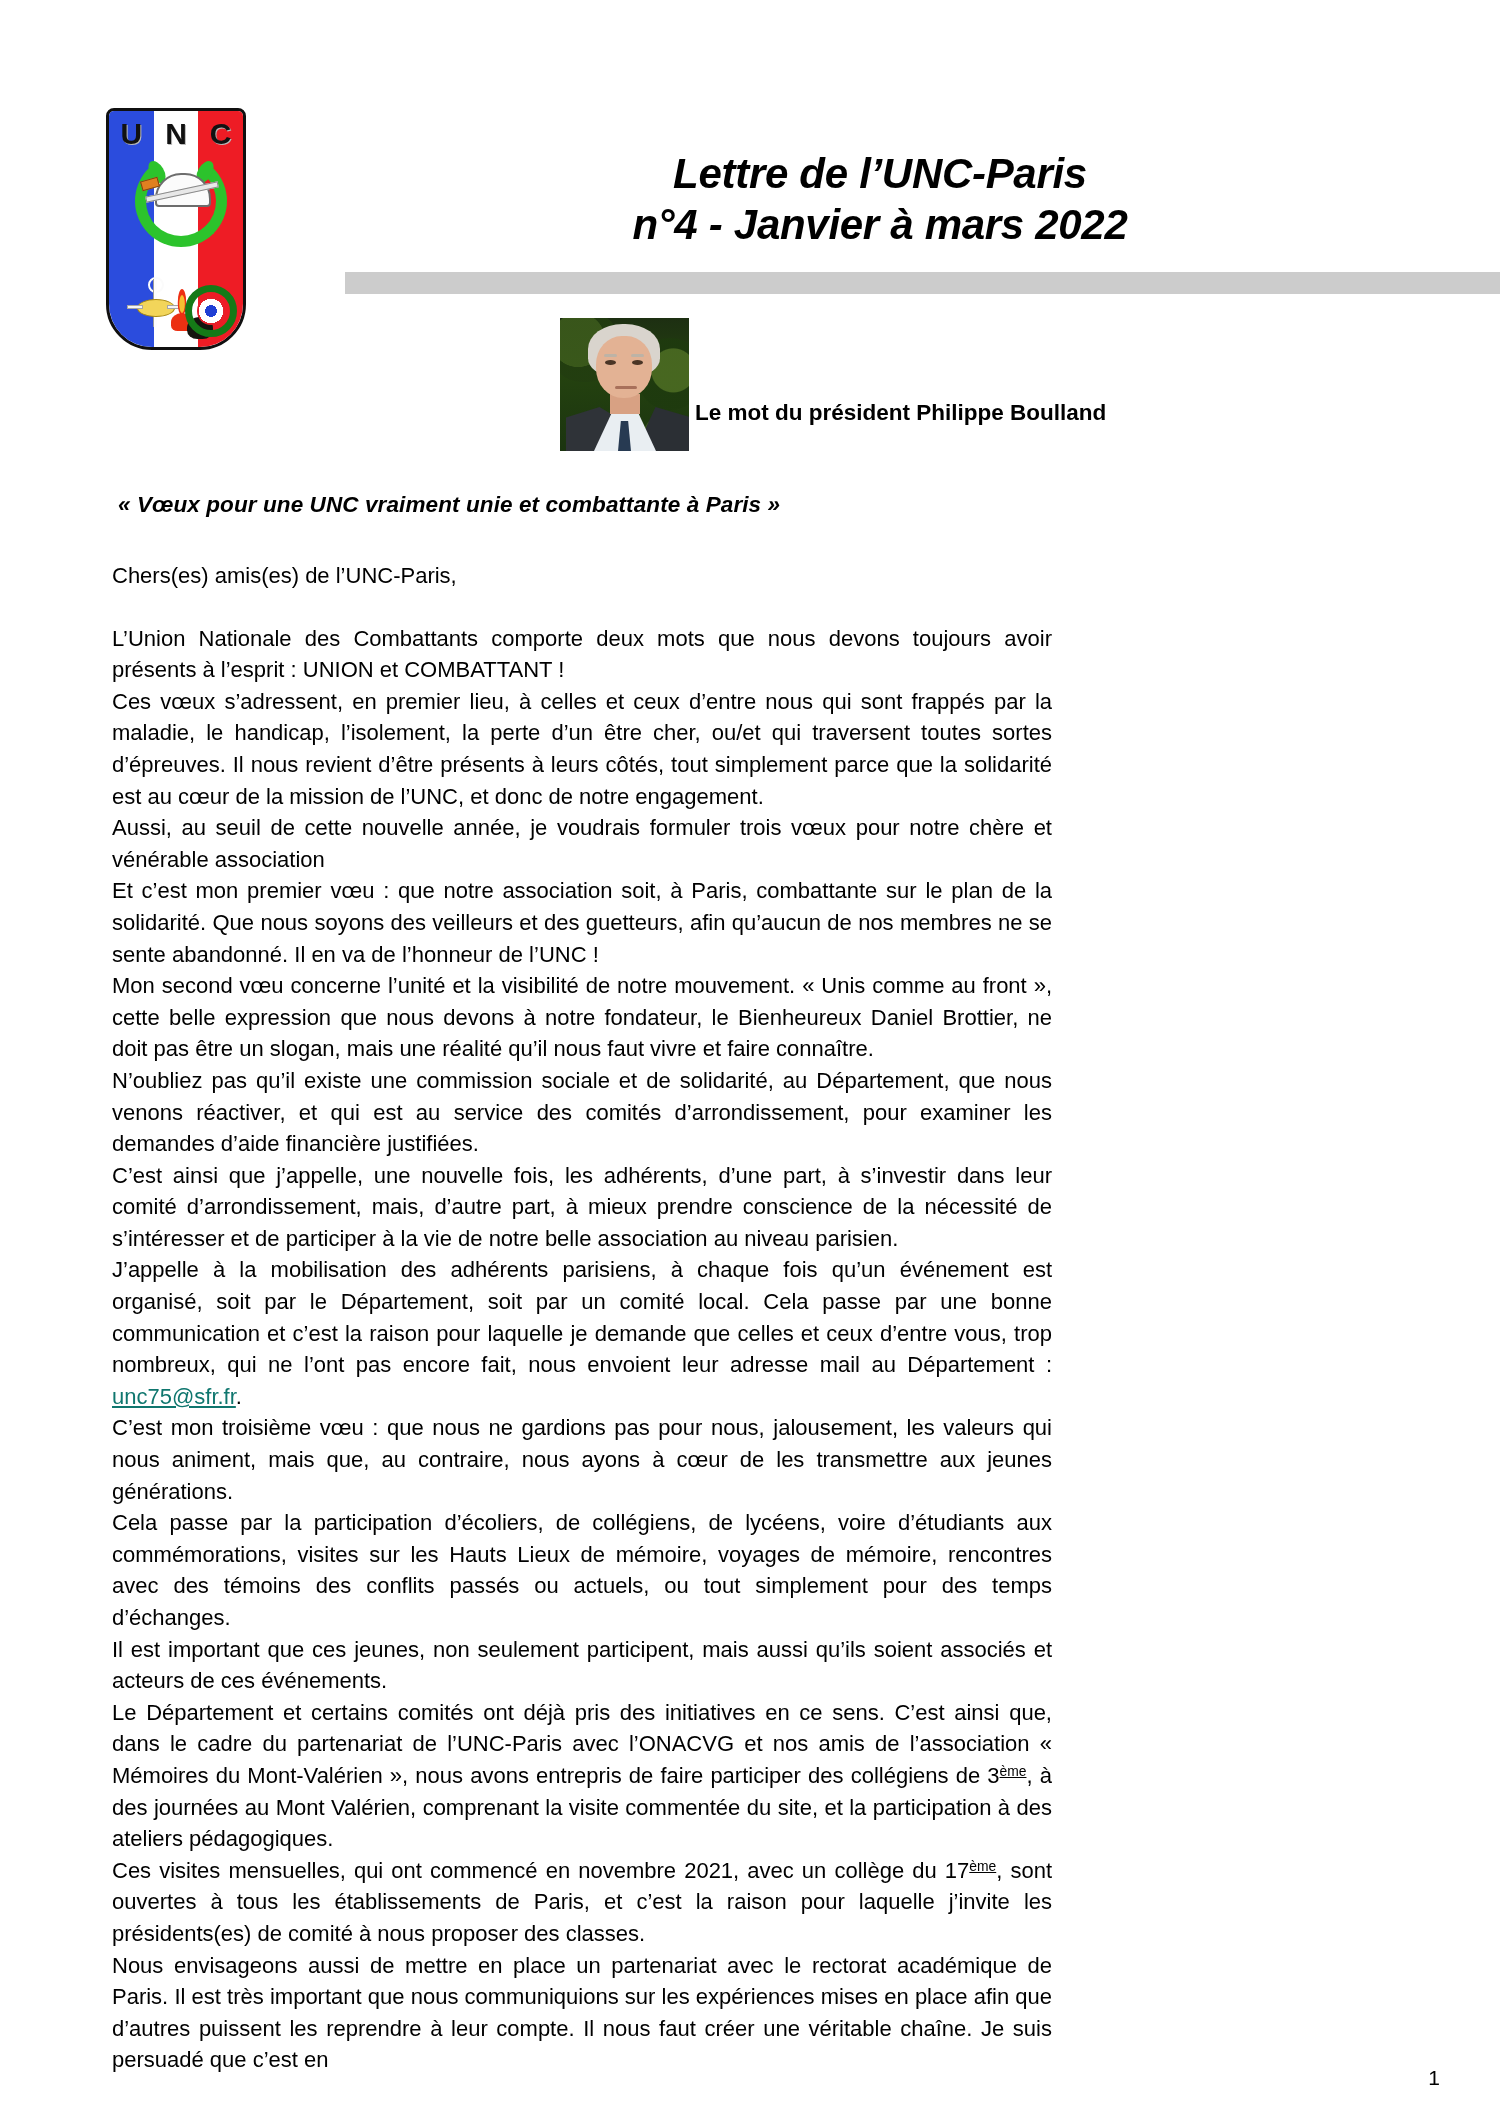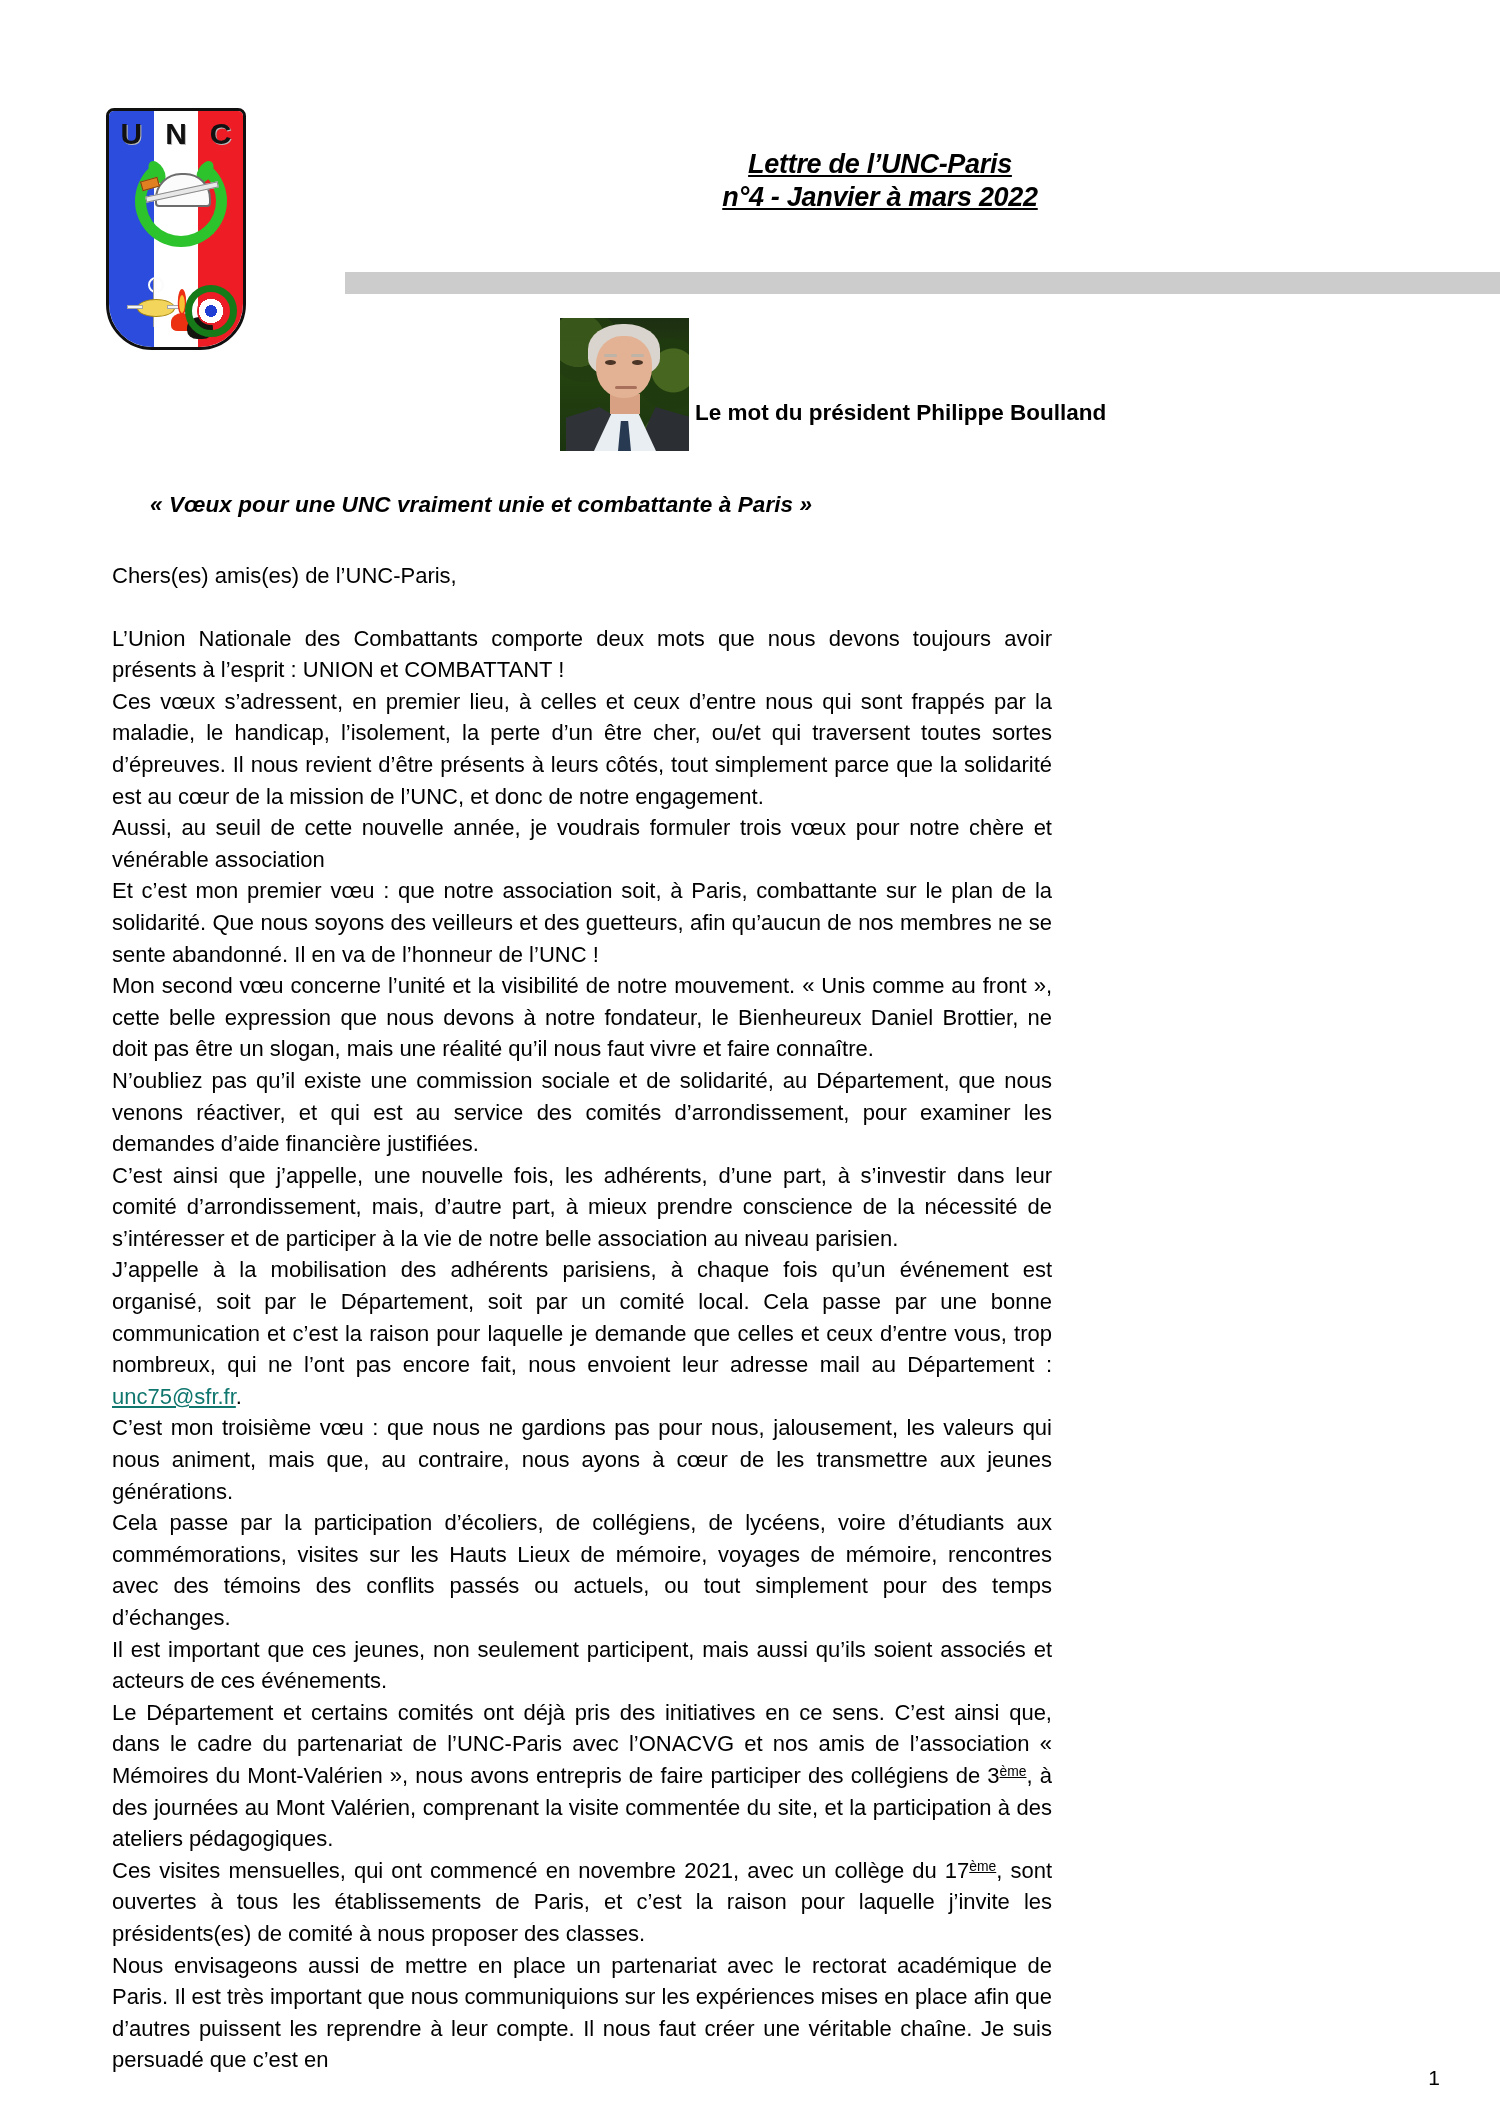--- a/index.html
+++ b/index.html
@@ -262,26 +262,25 @@
     position: absolute;
     left: 300px;
     right: 40px;
     top: 148px;
     text-align: center;
   }
   .title-line {
     font-family: "Liberation Sans", sans-serif;
     font-weight: bold;
     font-style: italic;
-    font-size: 27px;
+    font-size: 42px;
     line-height: 1.22;
     letter-spacing: -0.3px;
     color: #000000;
     white-space: nowrap;
-    text-decoration: underline;
   }
 
   .gray-bar {
     position: absolute;
     left: 345px;
     right: 0;
     top: 272px;
     height: 22px;
     background: #cccccc;
   }
@@ -439,21 +438,20 @@
 
   
   .subtitle {
     position: absolute;
     left: 118px;
     top: 492px;
     font-size: 22.5px;
     font-weight: bold;
     font-style: italic;
     letter-spacing: 0.1px;
-    margin-left: 32px;
   }
 
   
   .body-text {
     position: absolute;
     left: 112px;
     top: 560px;
     width: 940px;
     font-size: 22px;
     line-height: 31.6px;

